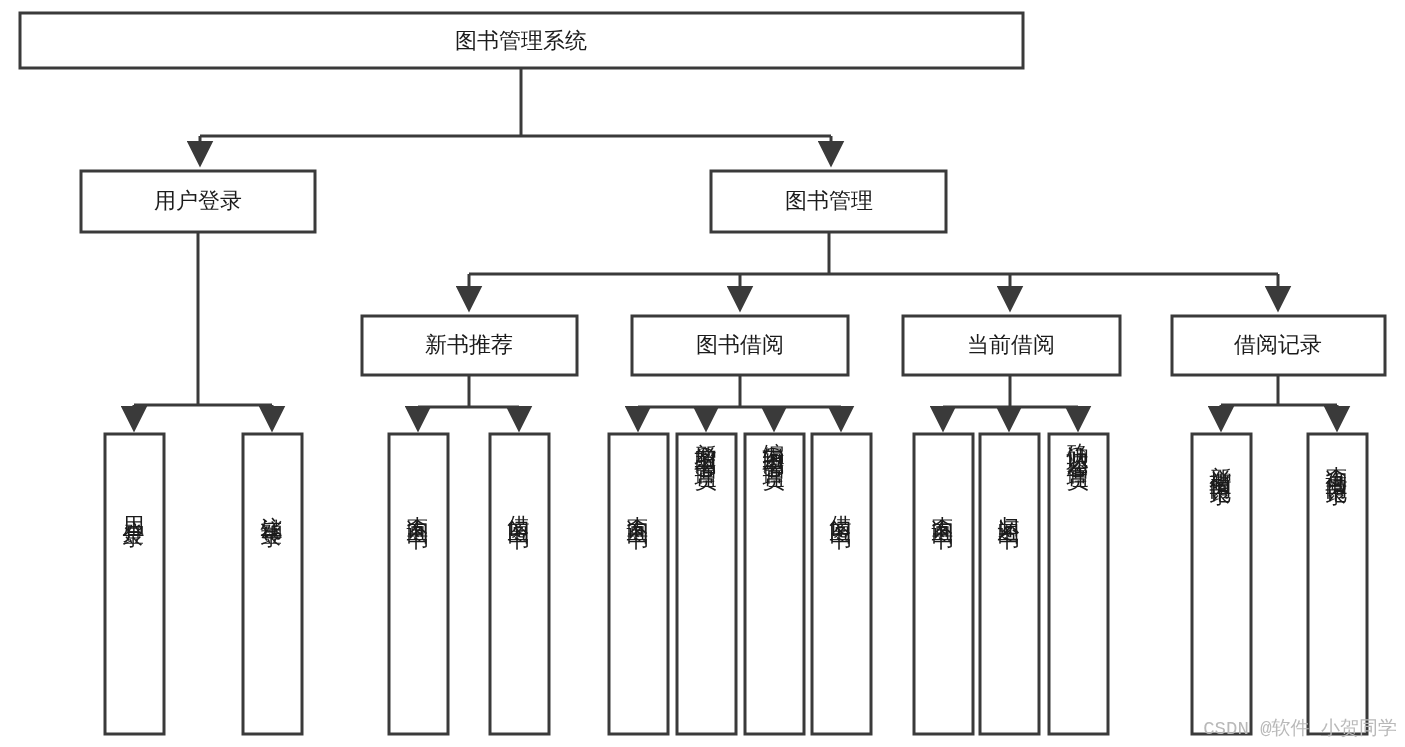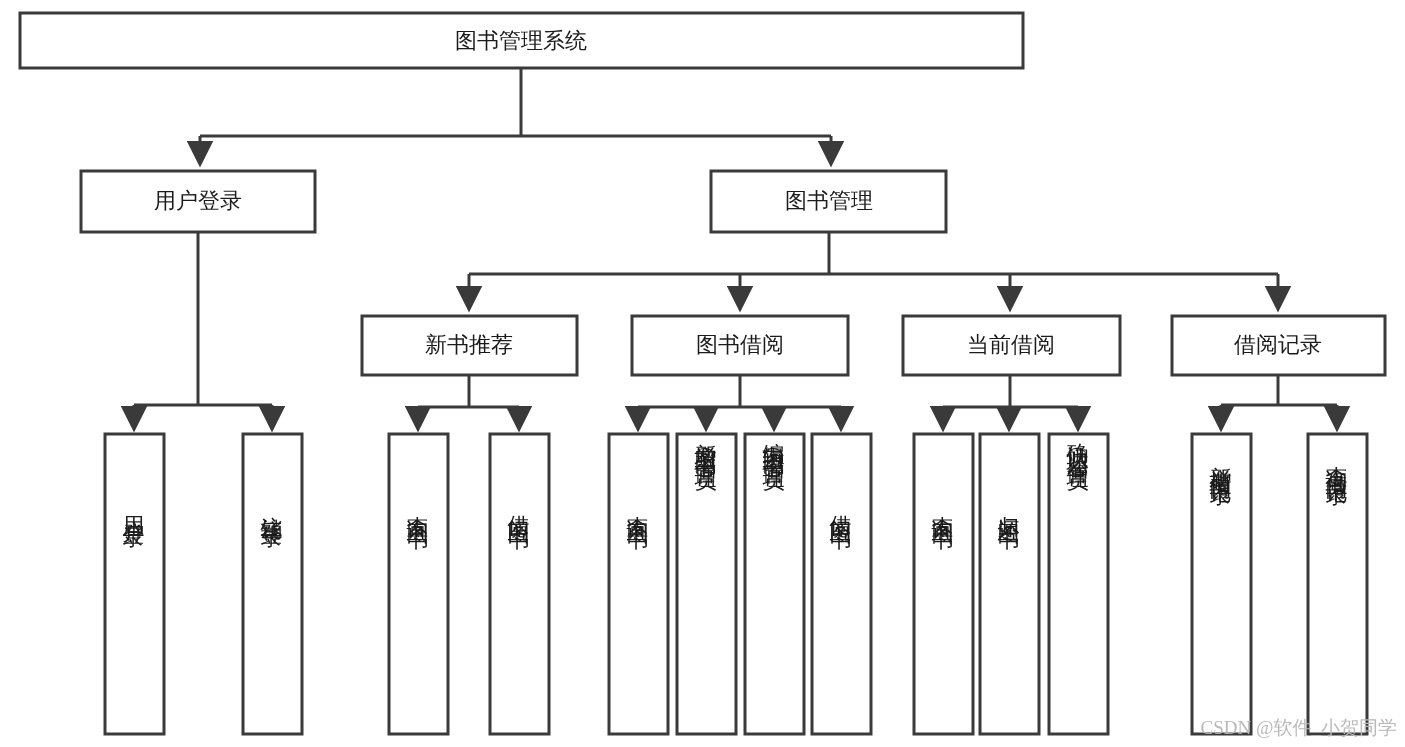--- a/index.html
+++ b/index.html
@@ -48,21 +48,21 @@
     stroke-width: 3;
     fill: none;
   }
   .arrow-head {
     fill: #3a3a3a;
   }
   .watermark {
     position: absolute;
     right: 8px;
     bottom: 6px;
-    font-family: Liberation Serif, serif;
+    font-family: Liberation Mono, monospace;
     font-size: 19px;
     color: #b9b9b9;
     white-space: nowrap;
     pointer-events: none;
   }
 </style>
 </head>
 <body>
 
 <div id="diagram-root">

